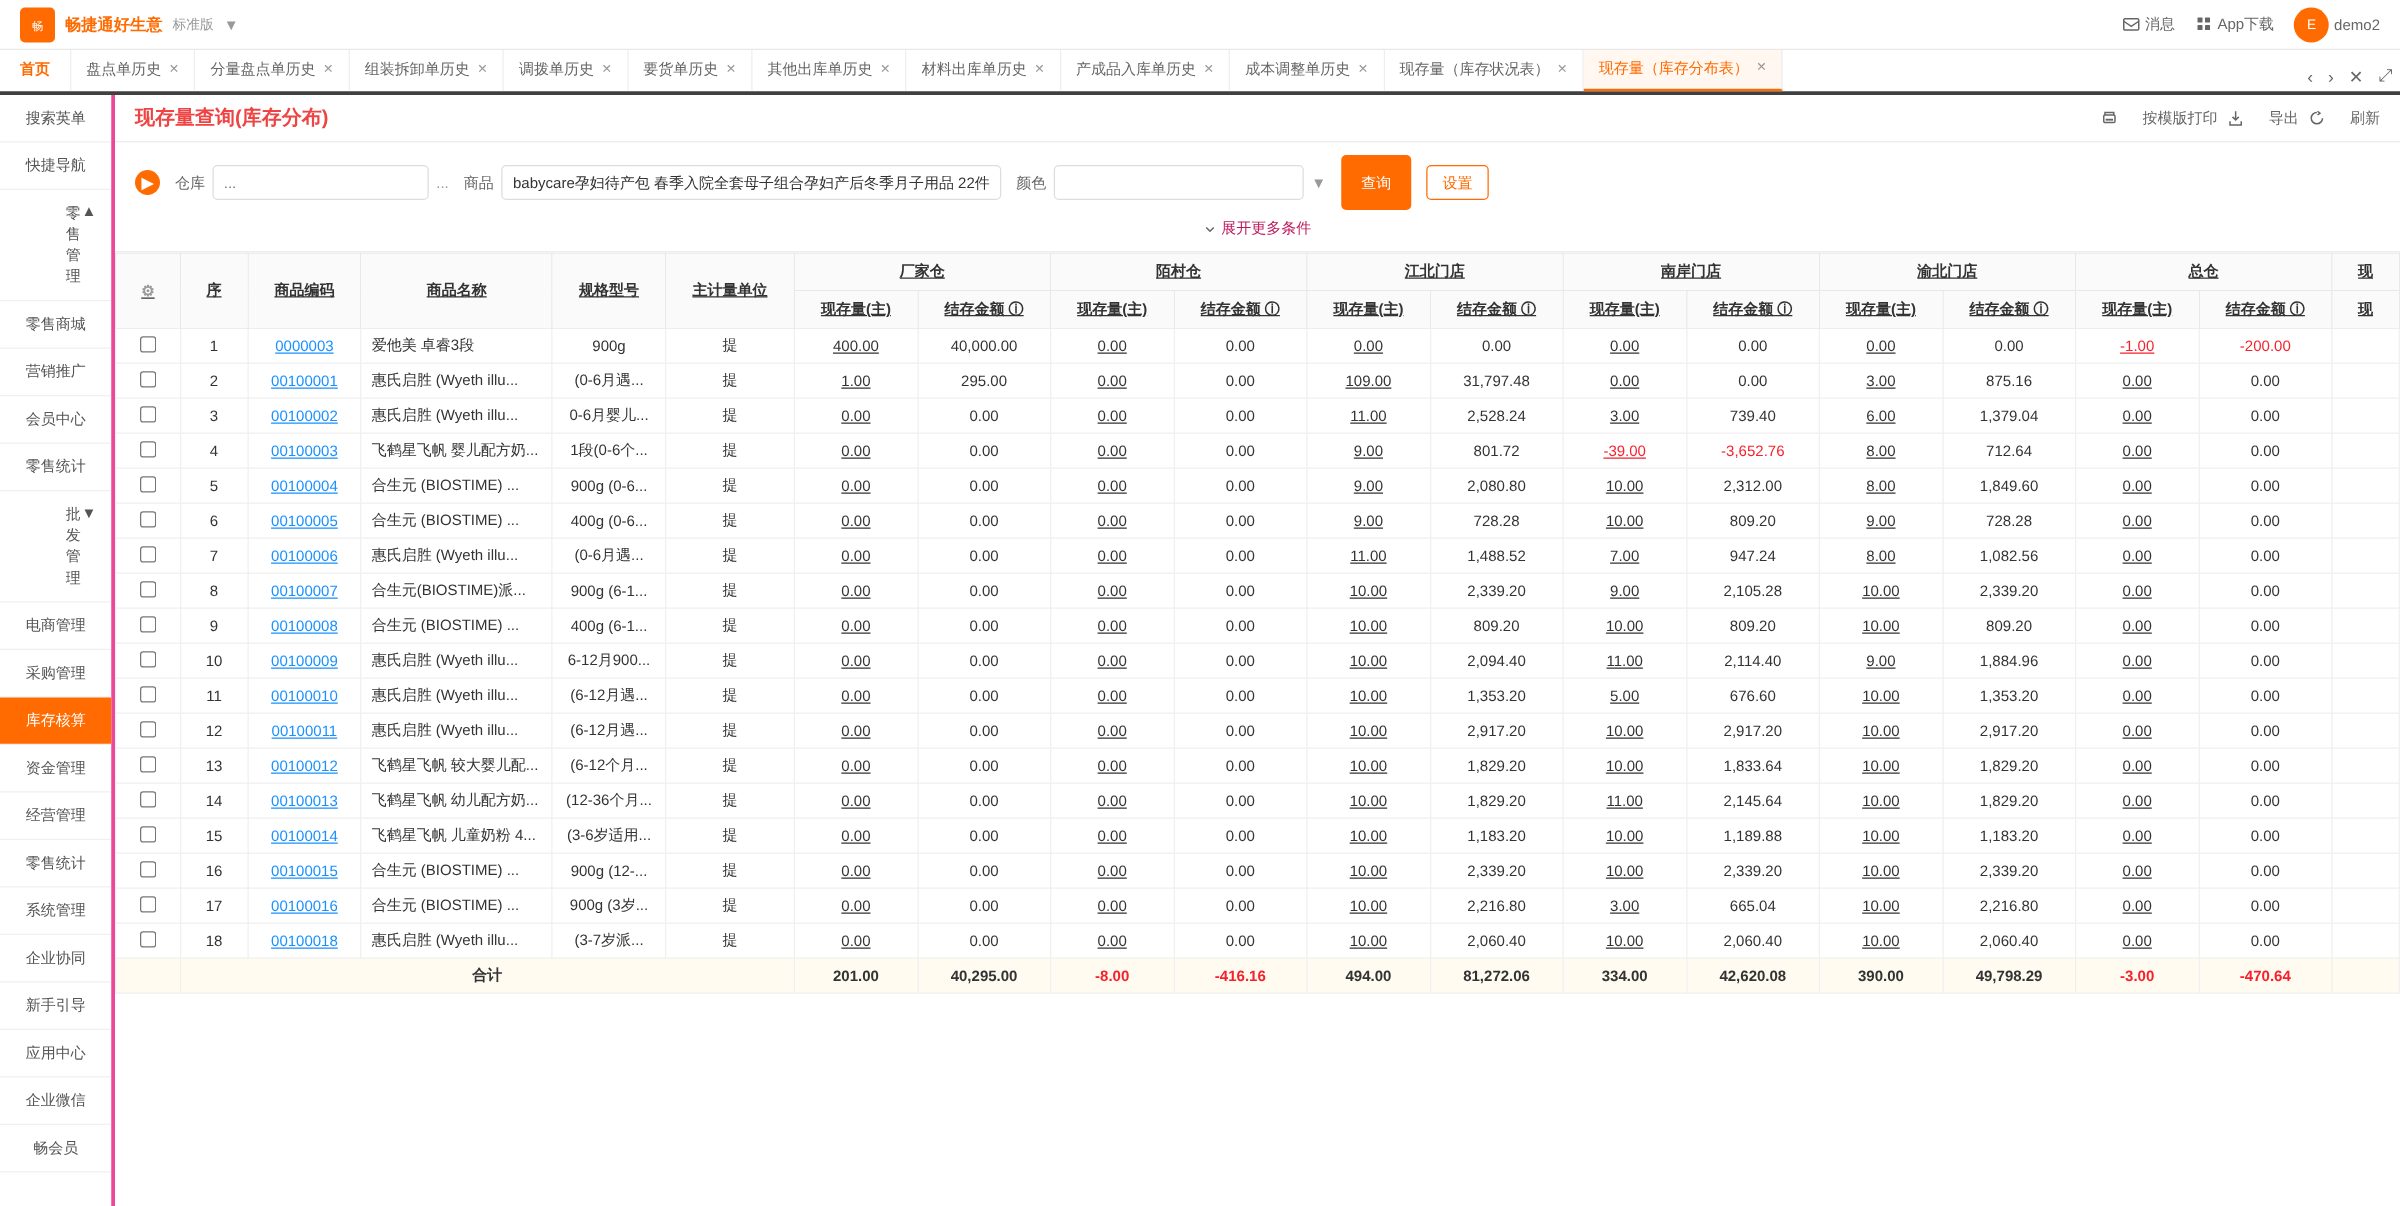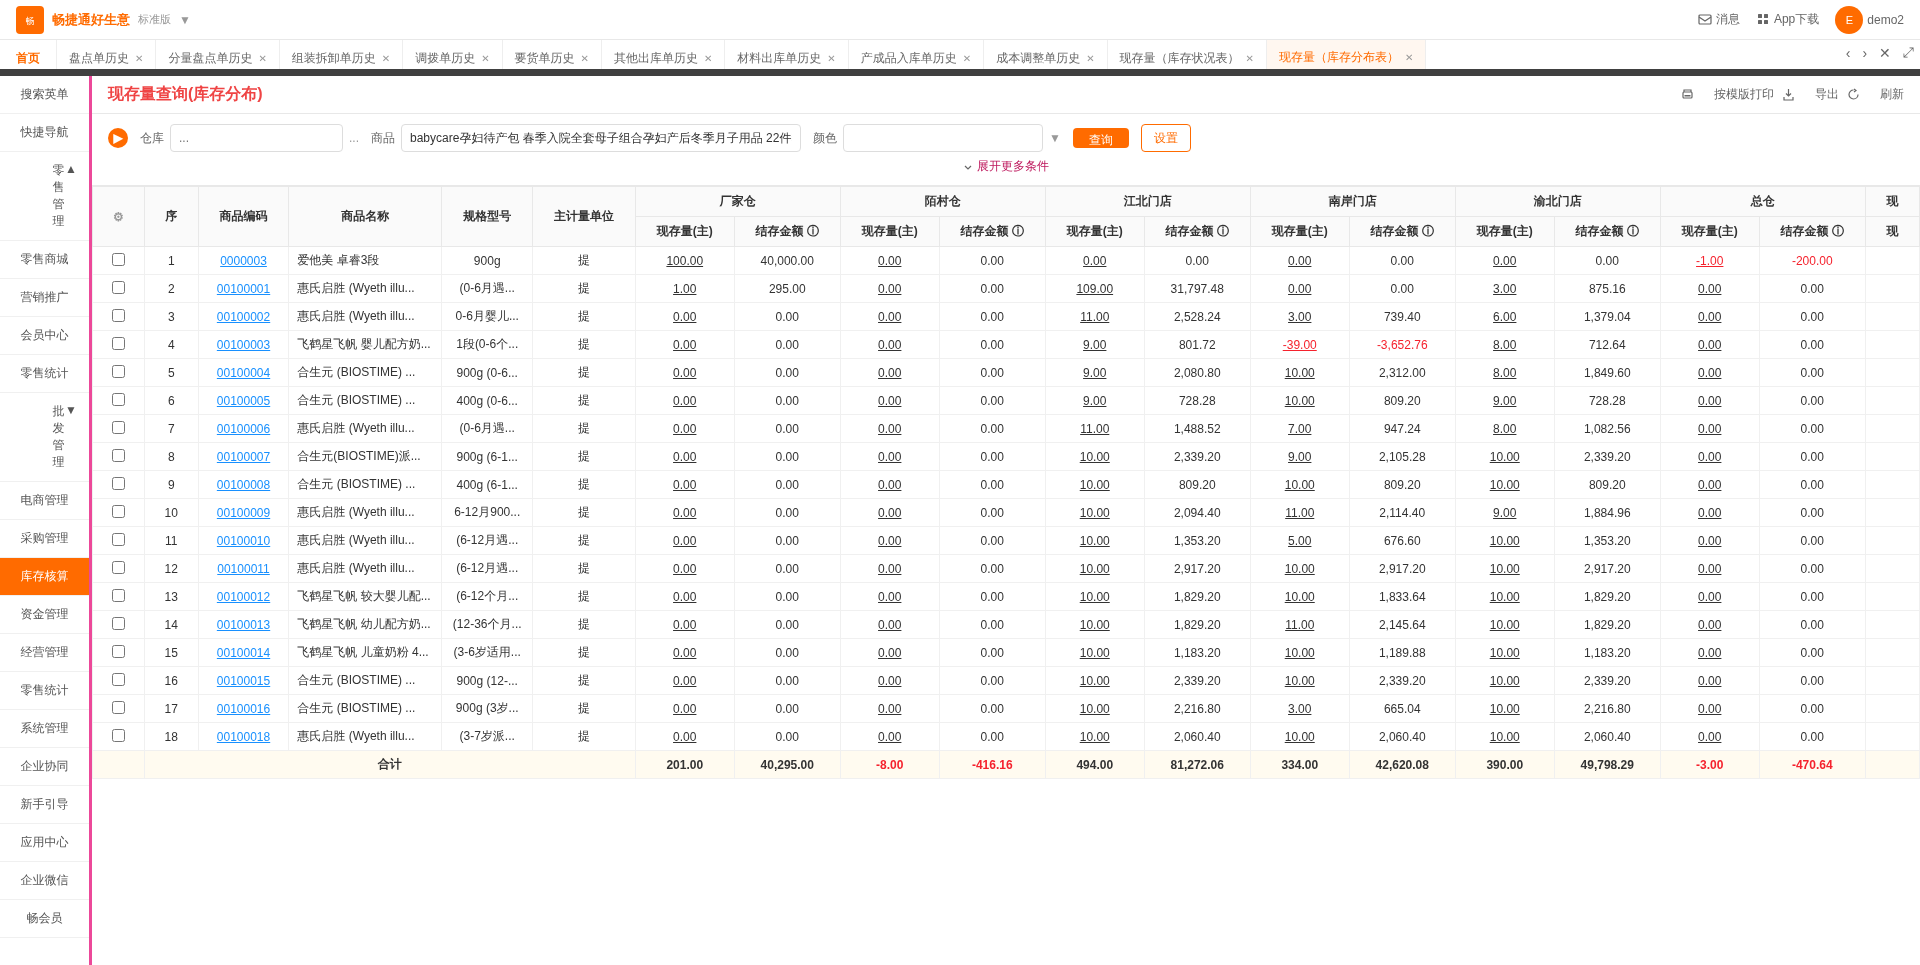--- a/index.html
+++ b/index.html
@@ -7,21 +7,21 @@
 
     
     .top-bar { height: 40px; background: #fff; display: flex; align-items: center; justify-content: space-between; padding: 0 16px; border-bottom: 1px solid #e8e8e8; }
     .top-bar-left { display: flex; align-items: center; gap: 8px; }
     .logo-icon { width: 28px; height: 28px; background: #ff6b00; border-radius: 4px; display: flex; align-items: center; justify-content: center; color: white; font-size: 10px; }
     .top-bar-right { display: flex; align-items: center; gap: 16px; font-size: 12px; color: #666; }
     .top-bar-right span { display: flex; align-items: center; gap: 4px; cursor: pointer; }
     .avatar { width: 28px; height: 28px; background: #ff6b00; border-radius: 50%; display: flex; align-items: center; justify-content: center; color: white; font-size: 11px; }
 
     
-    .nav-tabs { background: #fff; display: flex; align-items: flex-start; border-bottom: 7px solid #404040; overflow: hidden; height: 36px; }
+    .nav-tabs { background: #fff; display: flex; align-items: flex-end; border-bottom: 3px solid #404040; overflow: hidden; height: 36px; }
     .nav-tab { padding: 0 12px; height: 36px; display: flex; align-items: center; gap: 6px; cursor: pointer; white-space: nowrap; font-size: 12px; color: #666; border-right: 1px solid #eee; flex-shrink: 0; }
     .nav-tab.active { color: #ff6b00; background: #fff7f0; border-bottom: 2px solid #ff6b00; }
     .nav-tab .close-x { color: #999; font-size: 10px; cursor: pointer; }
     .nav-home { padding: 0 16px; height: 36px; display: flex; align-items: center; color: #ff6b00; font-weight: bold; border-right: 1px solid #eee; flex-shrink: 0; cursor: pointer; }
     .nav-arrows { display: flex; align-items: center; margin-left: auto; }
     .nav-arrows button { border: none; background: none; cursor: pointer; padding: 4px 6px; color: #666; font-size: 14px; }
 
     
     .main-layout { display: flex; height: calc(965px - 40px - 36px); }
 
@@ -42,30 +42,30 @@
     .page-actions span { display: flex; align-items: center; gap: 20px; cursor: pointer; }
 
     
     .filter-bar { background: #fff; padding: 10px 16px; border-bottom: 1px solid #e8e8e8; }
     .filter-row { display: flex; align-items: center; gap: 12px; flex-wrap: nowrap; }
     .filter-item { display: flex; align-items: center; gap: 6px; font-size: 12px; }
     .filter-label { color: #666; white-space: nowrap; }
     .filter-input { border: 1px solid #ddd; border-radius: 4px; padding: 4px 8px; font-size: 12px; height: 28px; min-width: 80px; }
     .filter-input-wide { min-width: 400px; border: 1px solid #ddd; border-radius: 4px; padding: 4px 8px; font-size: 12px; height: 28px; }
     .filter-input-color { min-width: 200px; border: 1px solid #ddd; border-radius: 4px; padding: 4px 8px; font-size: 12px; height: 28px; }
-    .btn-query { background: #ff6b00; color: white; border: none; border-radius: 4px; padding: 4px 16px; cursor: pointer; height: 20px; font-size: 12px; }
+    .btn-query { background: #ff6b00; color: white; border: none; border-radius: 4px; padding: 4px 16px; cursor: pointer; height: 44px; font-size: 12px; }
     .btn-setting { background: white; color: #ff6b00; border: 1px solid #ff6b00; border-radius: 4px; padding: 4px 12px; cursor: pointer; height: 28px; font-size: 12px; }
     .expand-btn { color: #be185d; font-size: 12px; cursor: pointer; display: flex; align-items: center; gap: 4px; }
     .filter-more-row { display: flex; justify-content: center; margin-top: 6px; }
     .orange-toggle { background: #ff6b00; color: white; border: none; border-radius: 50%; width: 20px; height: 20px; cursor: pointer; font-size: 12px; font-weight: bold; display: flex; align-items: center; justify-content: center; flex-shrink: 0; }
 
     
     .table-container { flex: 1; overflow: auto; background: #fff; margin: 0; }
     table { width: 100%; border-collapse: collapse; font-size: 12px; }
-    thead tr th { background: #fafafa; border: 1px solid #e8e8e8; padding: 6px 20px; text-align: center; white-space: nowrap; font-weight: 600; color: #333; position: sticky; top: 0; z-index: 2; }
+    thead tr th { background: #fafafa; border: 1px solid #e8e8e8; padding: 6px 20px; text-align: center; white-space: nowrap; font-weight: 600; color: #333; position: sticky; top: 0; z-index: 2; text-decoration: underline; }
     thead tr:first-child th { background: #fafafa; }
     tbody tr td { border: 1px solid #f0f0f0; padding: 5px 8px; text-align: center; white-space: nowrap; color: #333; }
     tbody tr.summary-row td { background: #fffbf0; font-weight: bold; }
     .red { color: #f5222d; }
     .blue { color: #1890ff; }
     .underline { text-decoration: underline; cursor: pointer; }
     .th-group { text-align: center; }
 
     
     .gear-icon { cursor: pointer; color: #999; }
@@ -337,21 +337,21 @@
         </thead>
         <tbody id="table-body">
 
         <tr>
       <td><input type="checkbox" style=""></td>
       <td>1</td>
       <td class="underline blue">0000003</td>
       <td style="text-align:left;">爱他美 卓睿3段</td>
       <td>900g</td>
       <td>提</td>
-      <td class="underline">100.00</td>
+      <td class="underline">400.00</td>
       <td>40,000.00</td>
       <td class="underline">0.00</td>
       <td>0.00</td>
       <td class="underline">0.00</td>
       <td>0.00</td>
       <td class="underline ">0.00</td>
       <td class="">0.00</td>
       <td class="underline">0.00</td>
       <td>0.00</td>
       <td class="underline red">-1.00</td>

